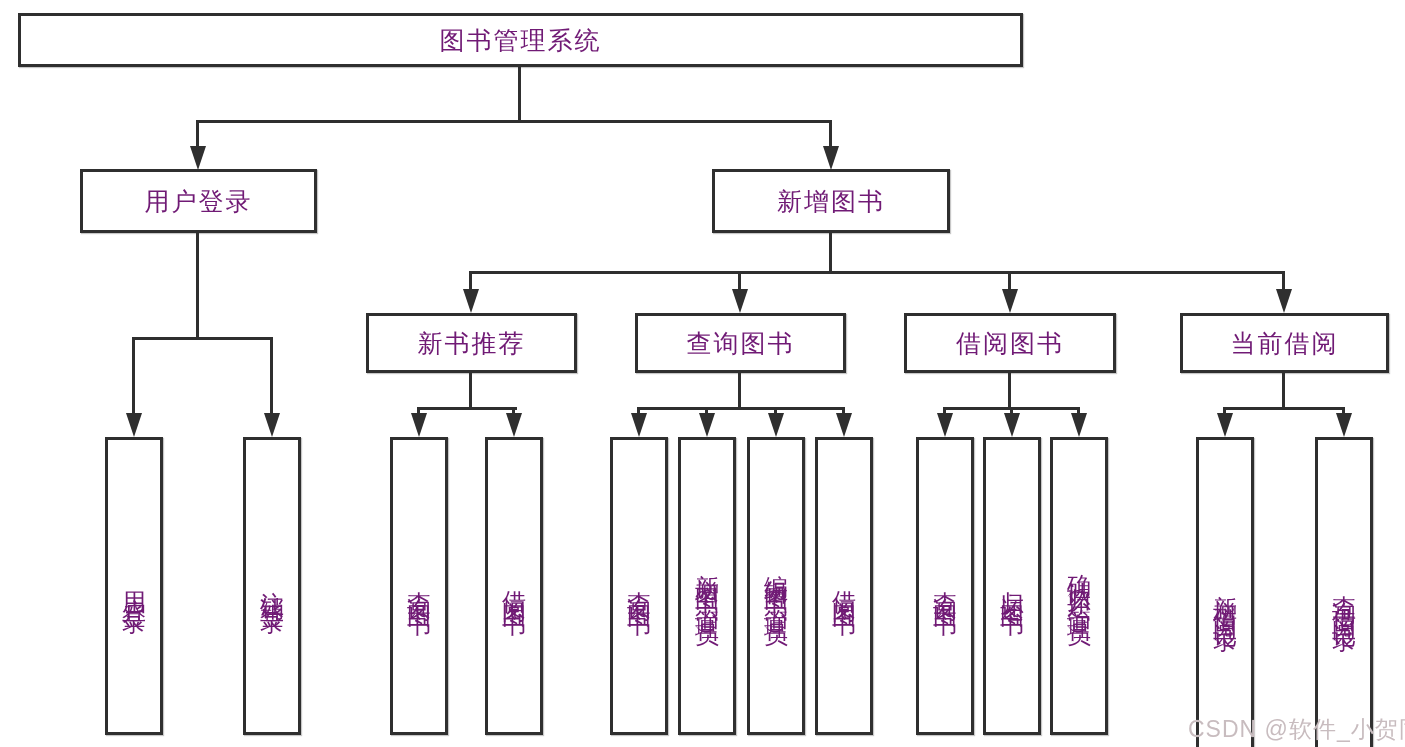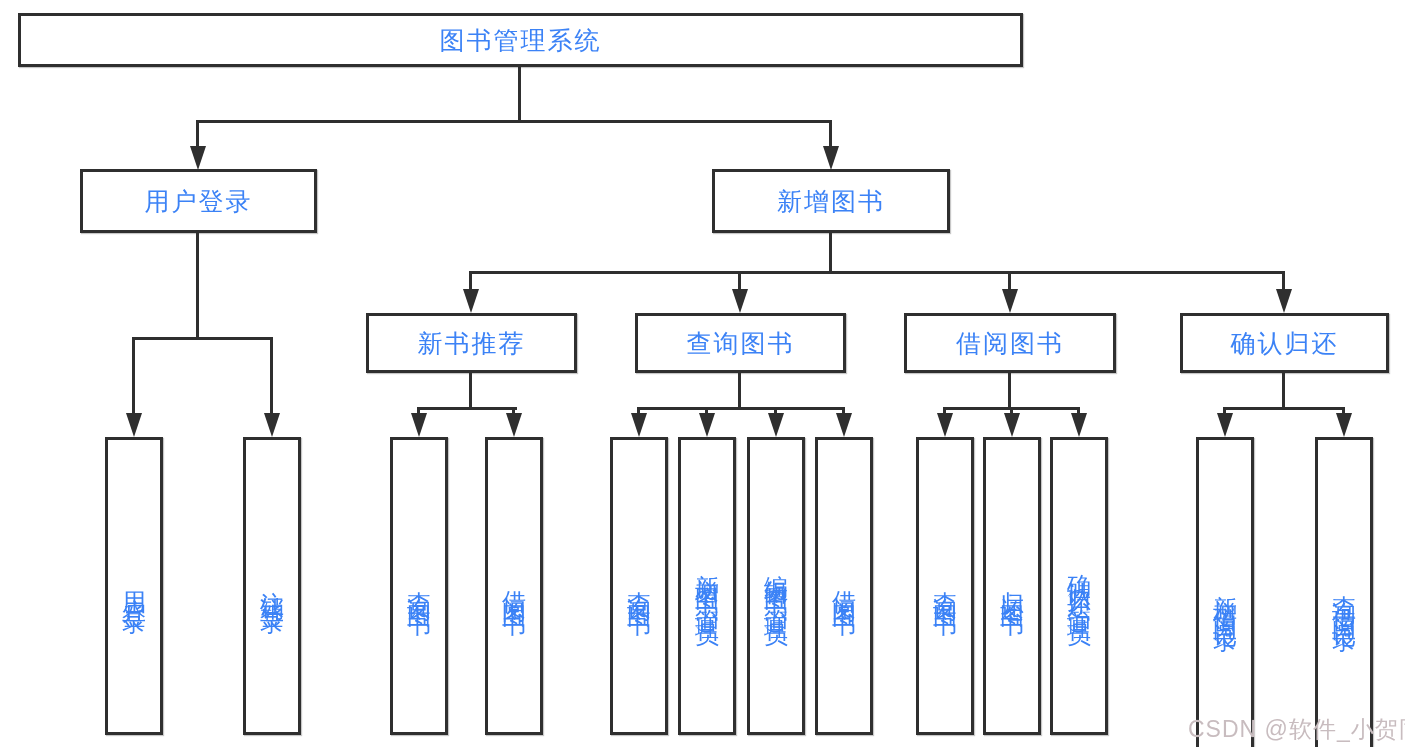--- a/index.html
+++ b/index.html
@@ -6,21 +6,21 @@
   #stage{
     position:relative;width:1405px;height:747px;background:#ffffff;overflow:hidden;
     font-family:"Liberation Sans","DejaVu Sans",sans-serif;color:#333333;
   }
   .node{
     position:absolute;background:#ffffff;border:3px solid #2f2f2f;box-sizing:border-box;
     display:flex;align-items:center;justify-content:center;
     box-shadow:1px 1px 1px rgba(130,130,130,0.45);
   }
   .node .lbl{
-    font-size:25px;letter-spacing:2px;line-height:1;white-space:nowrap;color:#3b82f6;
+    font-size:25px;letter-spacing:2px;line-height:1;white-space:nowrap;color:#701a75;
   }
   .leaf .lbl{
     writing-mode:vertical-rl;text-orientation:mixed;white-space:normal;
     font-size:24px;letter-spacing:7px;line-height:1;
   }
   .hline,.vline{position:absolute;background:#2f2f2f;}
   .hline{height:3px;}
   .vline{width:3px;}
   .arrow{
     position:absolute;width:0;height:0;
@@ -51,21 +51,21 @@
   <div class="node" style="left:366px;top:313px;width:211px;height:60px">
     <span class="lbl">新书推荐</span>
   </div>
   <div class="node" style="left:635px;top:313px;width:211px;height:60px">
     <span class="lbl">查询图书</span>
   </div>
   <div class="node" style="left:904px;top:313px;width:212px;height:60px">
     <span class="lbl">借阅图书</span>
   </div>
   <div class="node" style="left:1180px;top:313px;width:209px;height:60px">
-    <span class="lbl">确认归还</span>
+    <span class="lbl">当前借阅</span>
   </div>
 
   <div class="node leaf" style="left:105px;top:437px;width:58px;height:298px">
     <span class="lbl">用户登录</span>
   </div>
   <div class="node leaf" style="left:243px;top:437px;width:58px;height:298px">
     <span class="lbl">注销登录</span>
   </div>
 
   <div class="node leaf" style="left:390px;top:437px;width:58px;height:298px">

